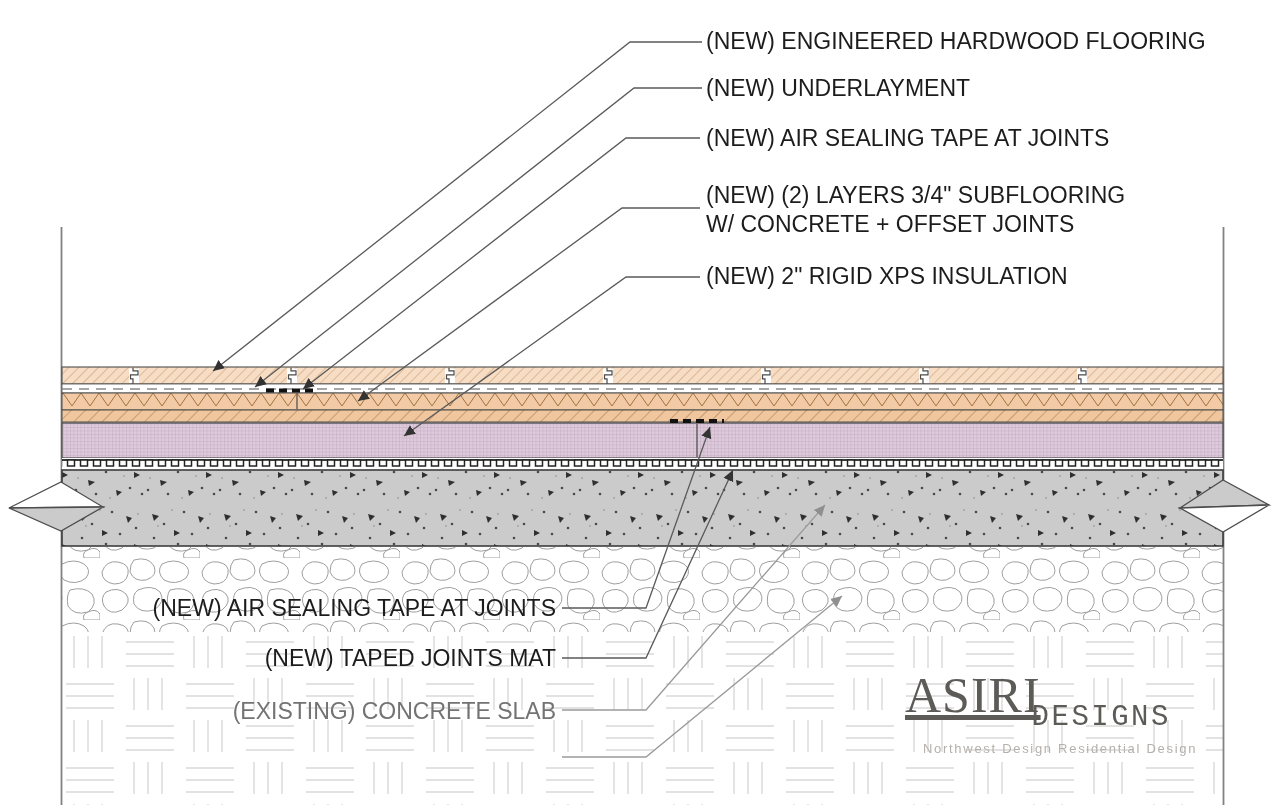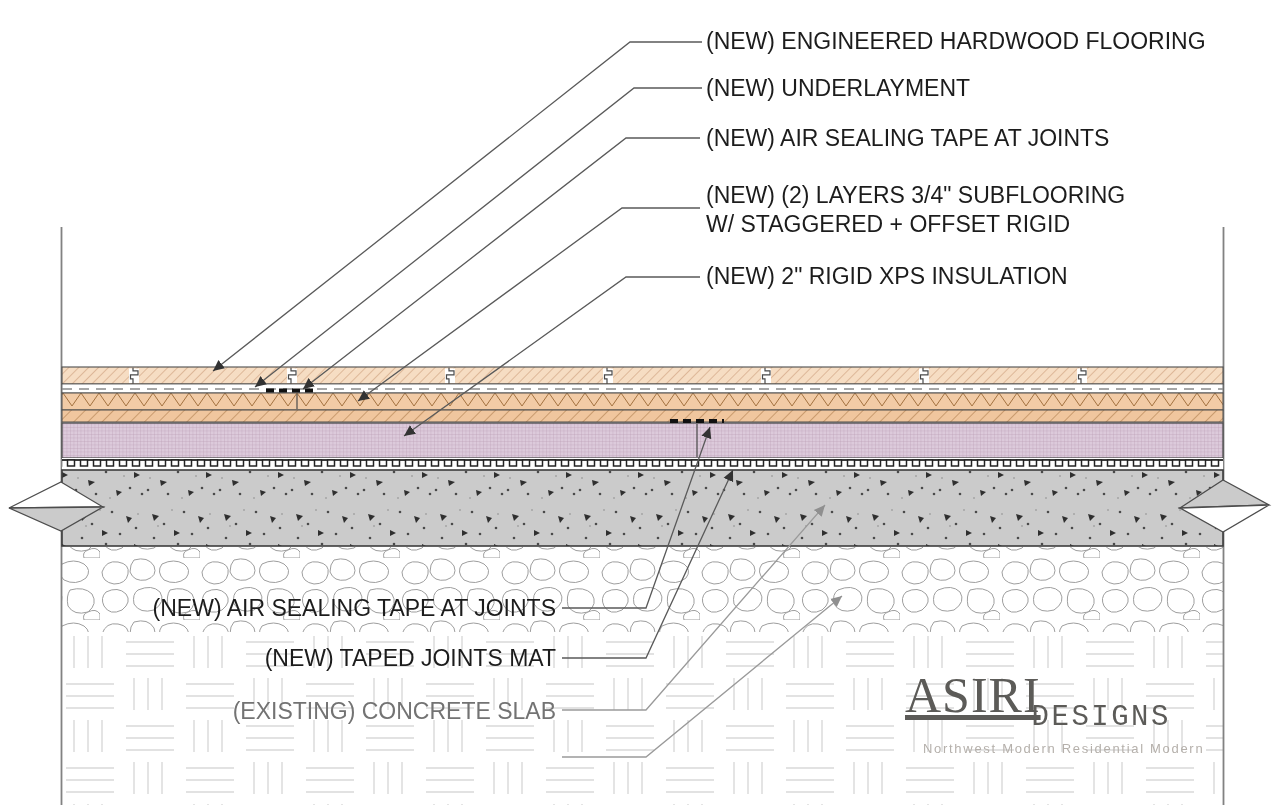--- a/index.html
+++ b/index.html
@@ -183,26 +183,26 @@
       <path d="M562,710 H646 L825,505" stroke="#9a9a9a" stroke-width="1.3" marker-end="url(#arr-gray)"></path>
       <path d="M562,757 H646 L842,596" stroke="#9a9a9a" stroke-width="1.3" marker-end="url(#arr-gray)"></path>
     </g>
   </svg>
 
   <div class="lbl" style="left:706px;top:75px">(NEW) UNDERLAYMENT</div>
   <div class="lbl" style="left:706px;top:28px">(NEW) ENGINEERED HARDWOOD FLOORING</div>
   <div class="lbl" style="left:706px;top:125px">(NEW) AIR SEALING TAPE AT JOINTS</div>
   <div class="lbl" style="left:706px;top:181px;line-height:29px">
     <div>(NEW) (2) LAYERS 3/4" SUBFLOORING</div>
-    <div>W/ STAGGERED + OFFSET RIGID</div>
+    <div>W/ CONCRETE + OFFSET JOINTS</div>
   </div>
   <div class="lbl" style="left:706px;top:263px">(NEW) 2" RIGID XPS INSULATION</div>
 
   <div class="lbl right" style="top:595px">(NEW) AIR SEALING TAPE AT JOINTS</div>
   <div class="lbl right" style="top:645px">(NEW) TAPED JOINTS MAT</div>
   <div class="lbl right gray" style="top:698px">(EXISTING) CONCRETE SLAB</div>
 
   <div class="logo">
     <span class="logo-main">ASIRI</span><span class="logo-sub">DESIGNS</span>
-    <div class="logo-tag">Northwest Modern Residential Modern</div>
+    <div class="logo-tag">Northwest Design Residential Design</div>
   </div>
 
 </div>
 
 </body></html>

